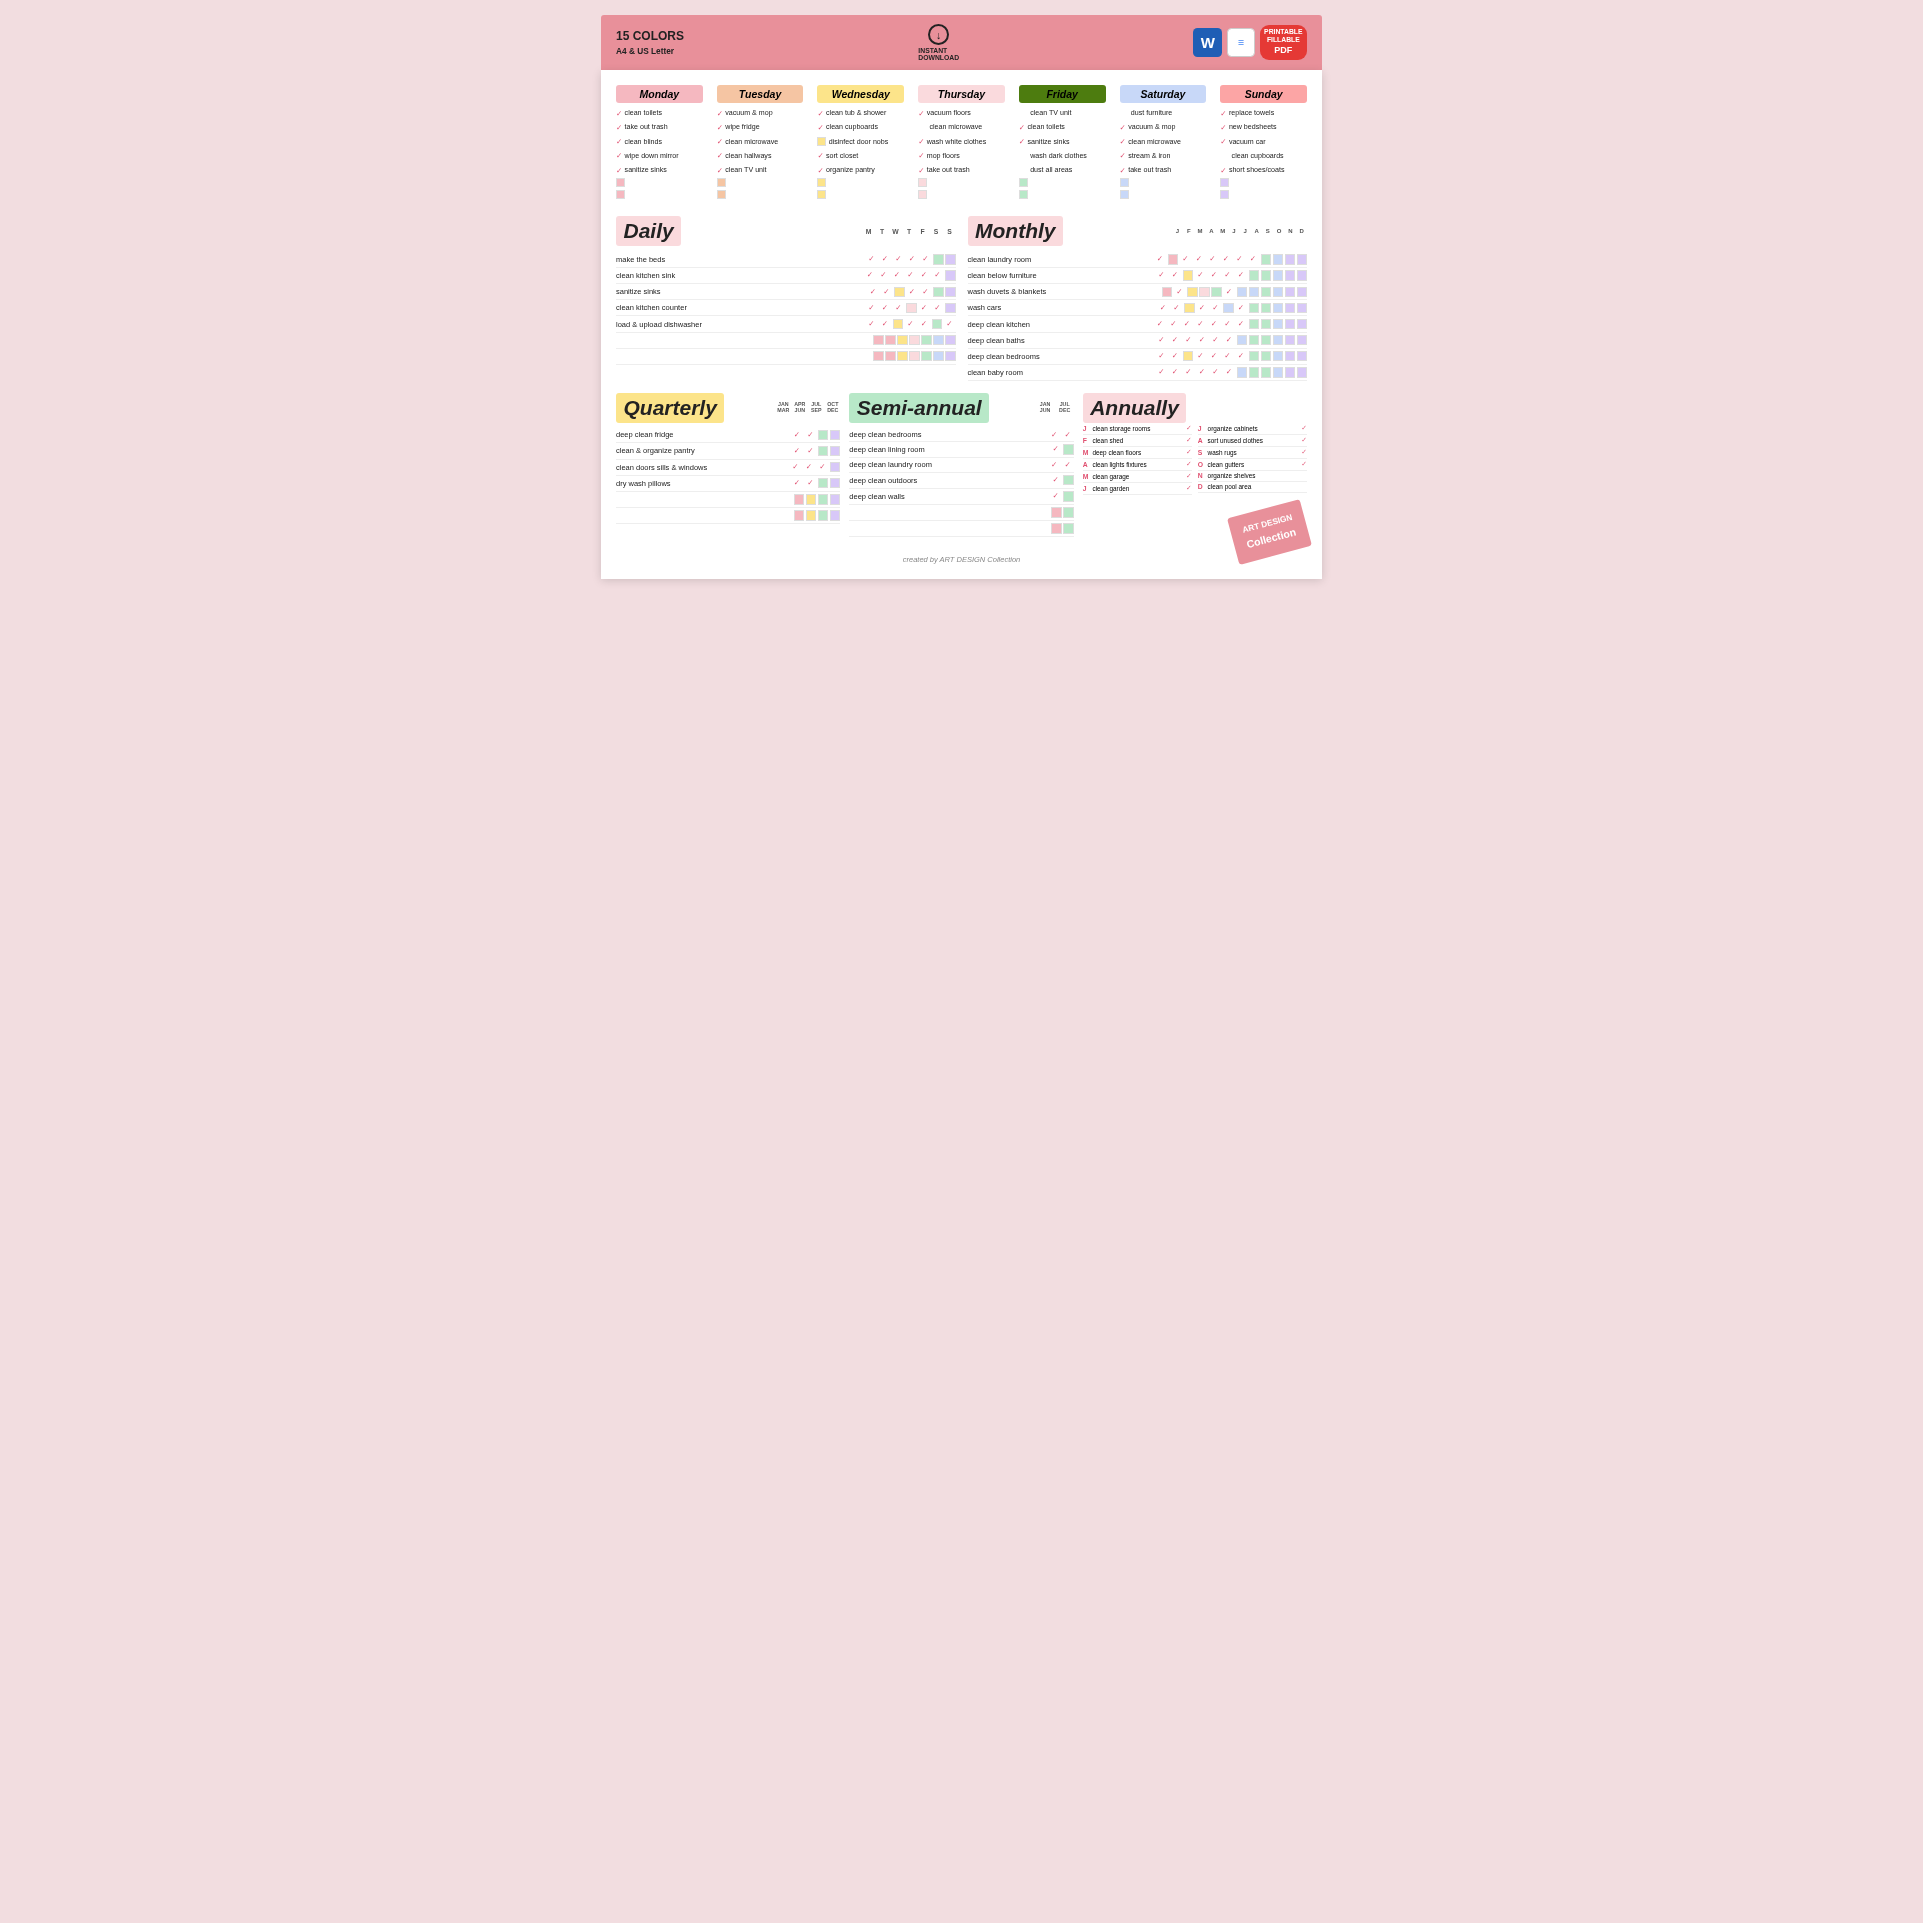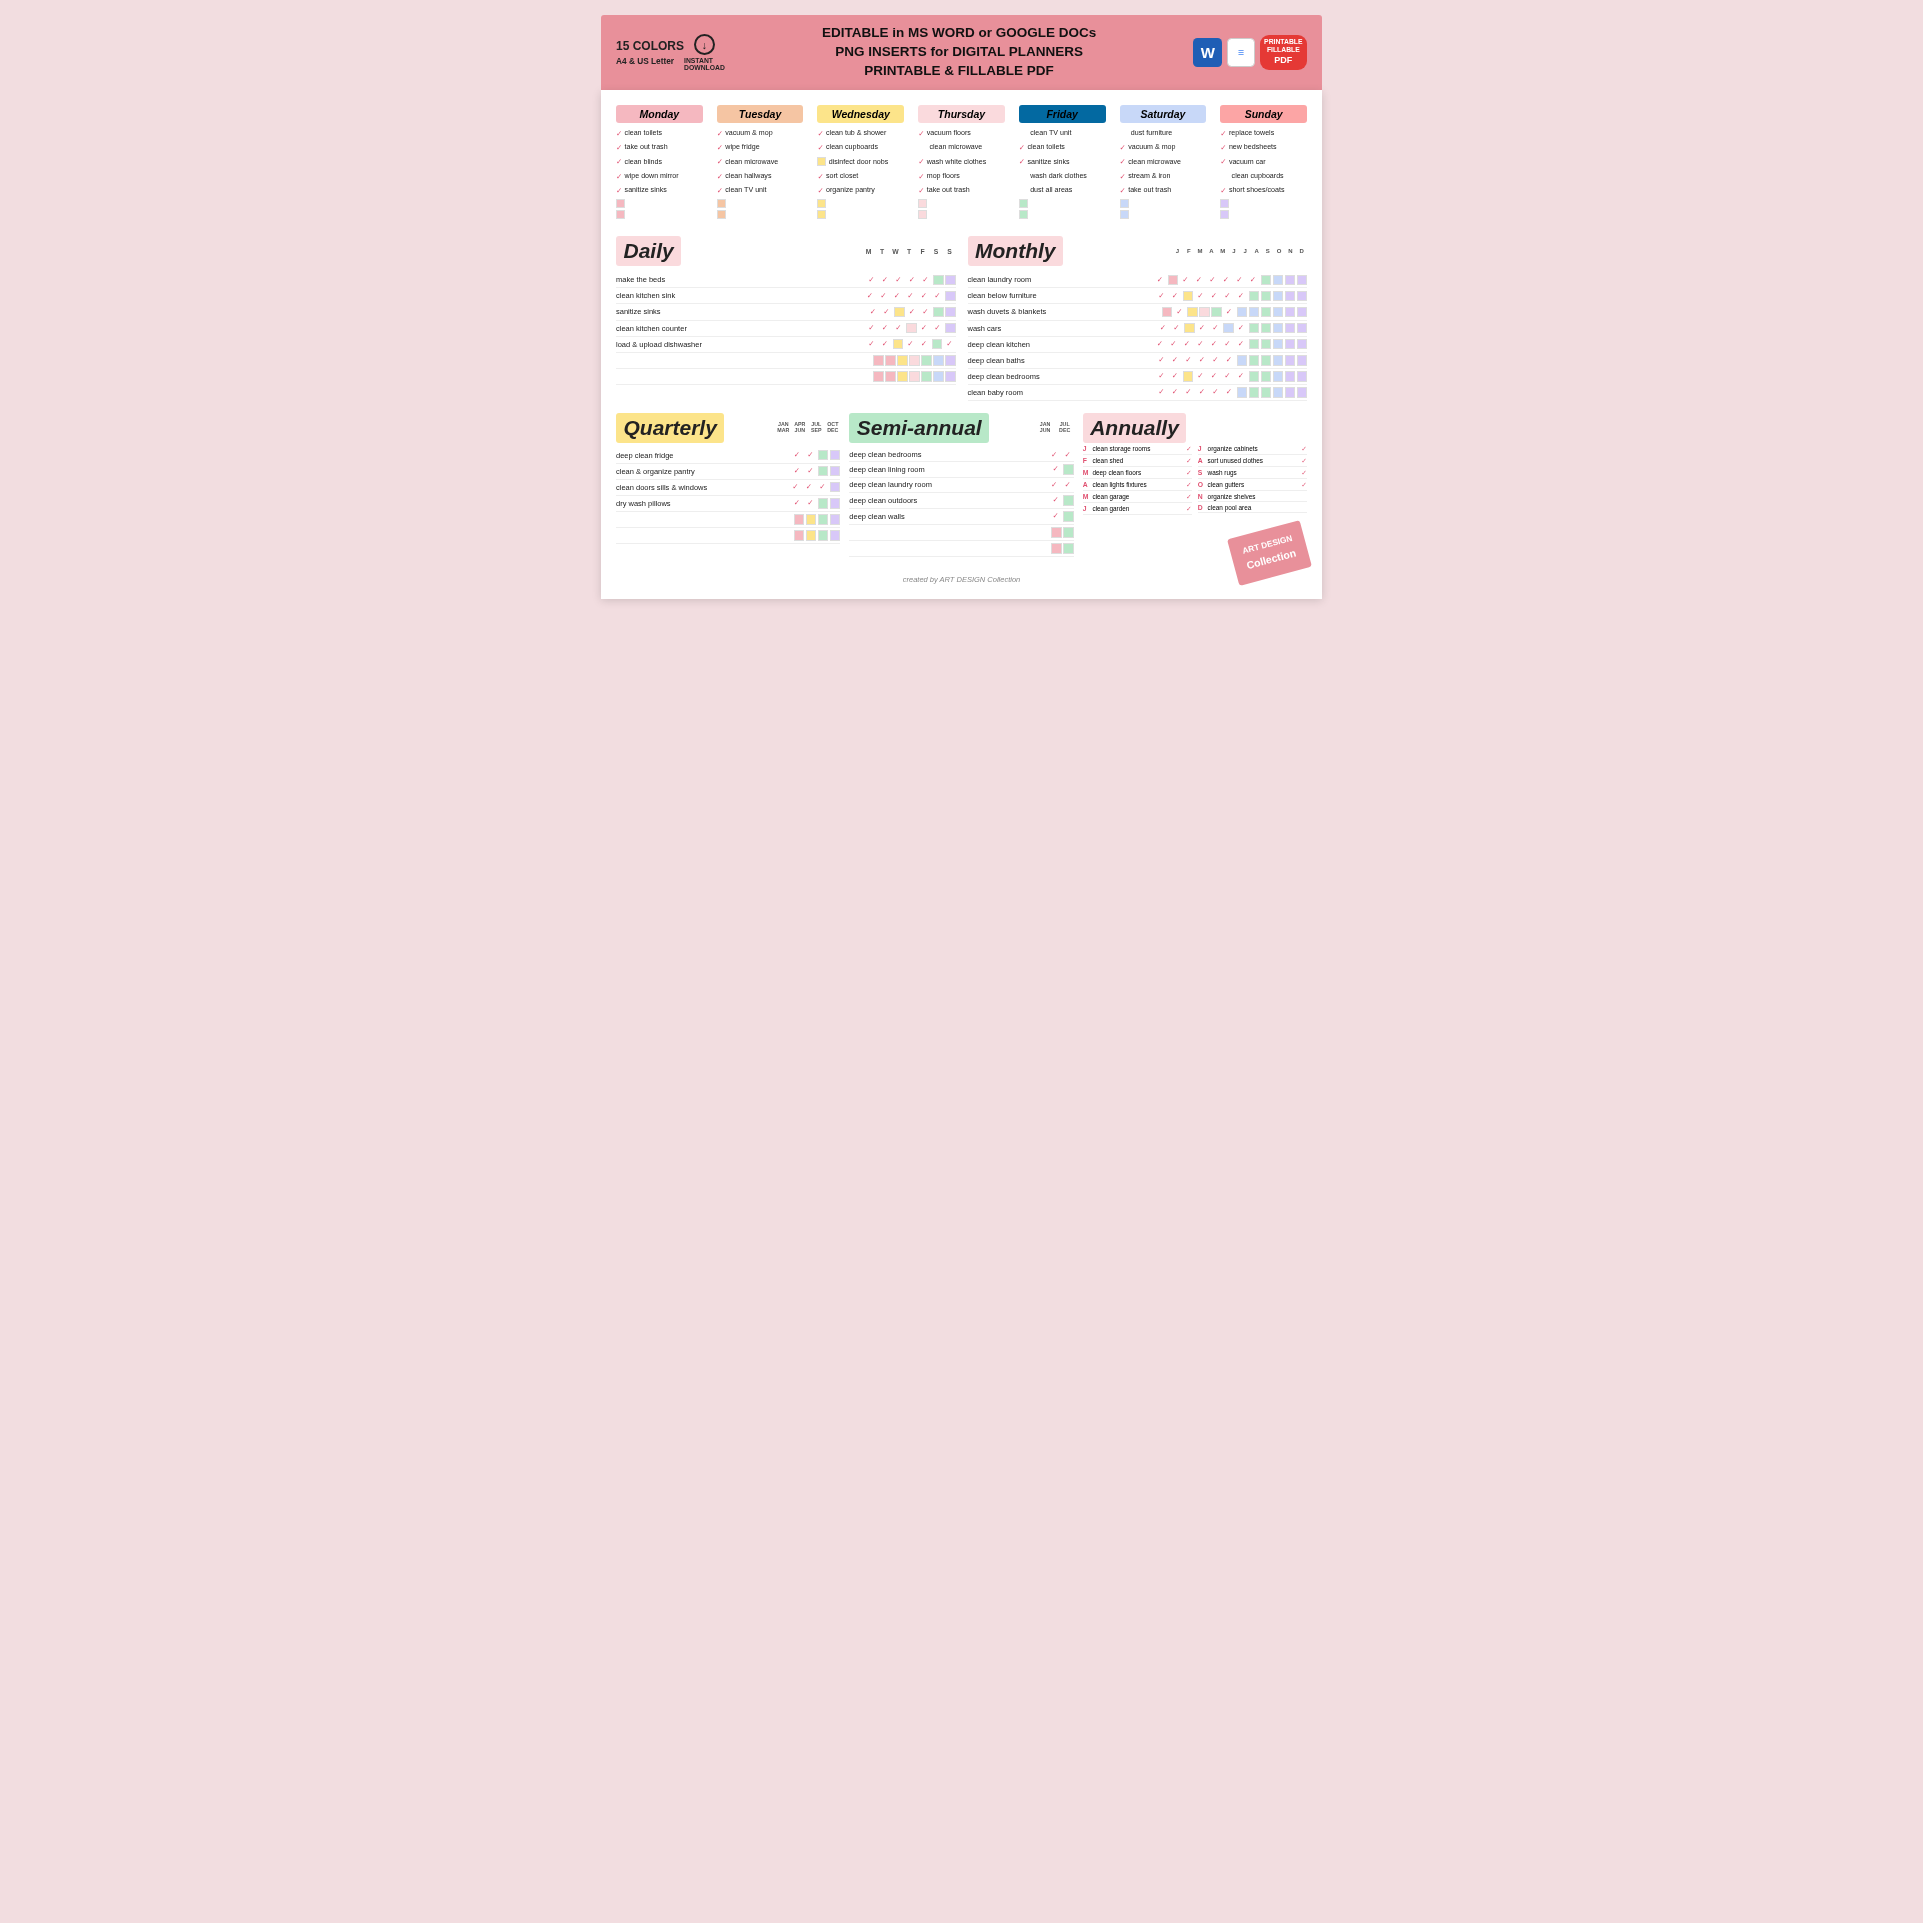--- a/index.html
+++ b/index.html
@@ -120,21 +120,21 @@
       border-radius: 3px;
       font-size: 10.5px;
       font-style: italic;
       font-weight: bold;
       margin-bottom: 4.5px;
     }
     .mon-h { background: #f5b8c0; }
     .tue-h { background: #f5c5a3; }
     .wed-h { background: #fce48a; }
     .thu-h { background: #fadadd; }
-    .fri-h { background: #0369a1; font-style: italic; }
+    .fri-h { background: #4d7c0f; font-style: italic; }
     .sat-h { background: #c8d8f8; }
     .sun-h { background: #fca5a5; }
 
     .task-item {
       display: flex;
       align-items: center;
       gap: 2.3px;
       font-size: 7.1px;
       color: #222;
       margin-bottom: 2.3px;
@@ -273,27 +273,20 @@
 <body>
 
 <div class="banner">
   <div class="banner-left">
     <span class="big">15 COLORS</span><br>
     <span>A4 &amp; US Letter</span>
   </div>
   <div class="download-badge">
     <div class="download-arrow">↓</div>
     <span>INSTANT<br>DOWNLOAD</span>
-  </div>
-  <div class="banner-center">
-    <div class="main-title">
-      EDITABLE in MS WORD or GOOGLE DOCs<br>
-      PNG INSERTS for DIGITAL PLANNERS<br>
-      PRINTABLE &amp; FILLABLE PDF
-    </div>
   </div>
   <div class="banner-right">
     <div class="icon-badge word-icon">W</div>
     <div class="icon-badge gdoc-icon" style="font-size:10.5px;">≡</div>
     <div class="pdf-badge">PRINTABLE<br>FILLABLE<br><span style="font-size:9px;font-weight:900;">PDF</span></div>
   </div>
 </div>
 
 <div class="card">
 

